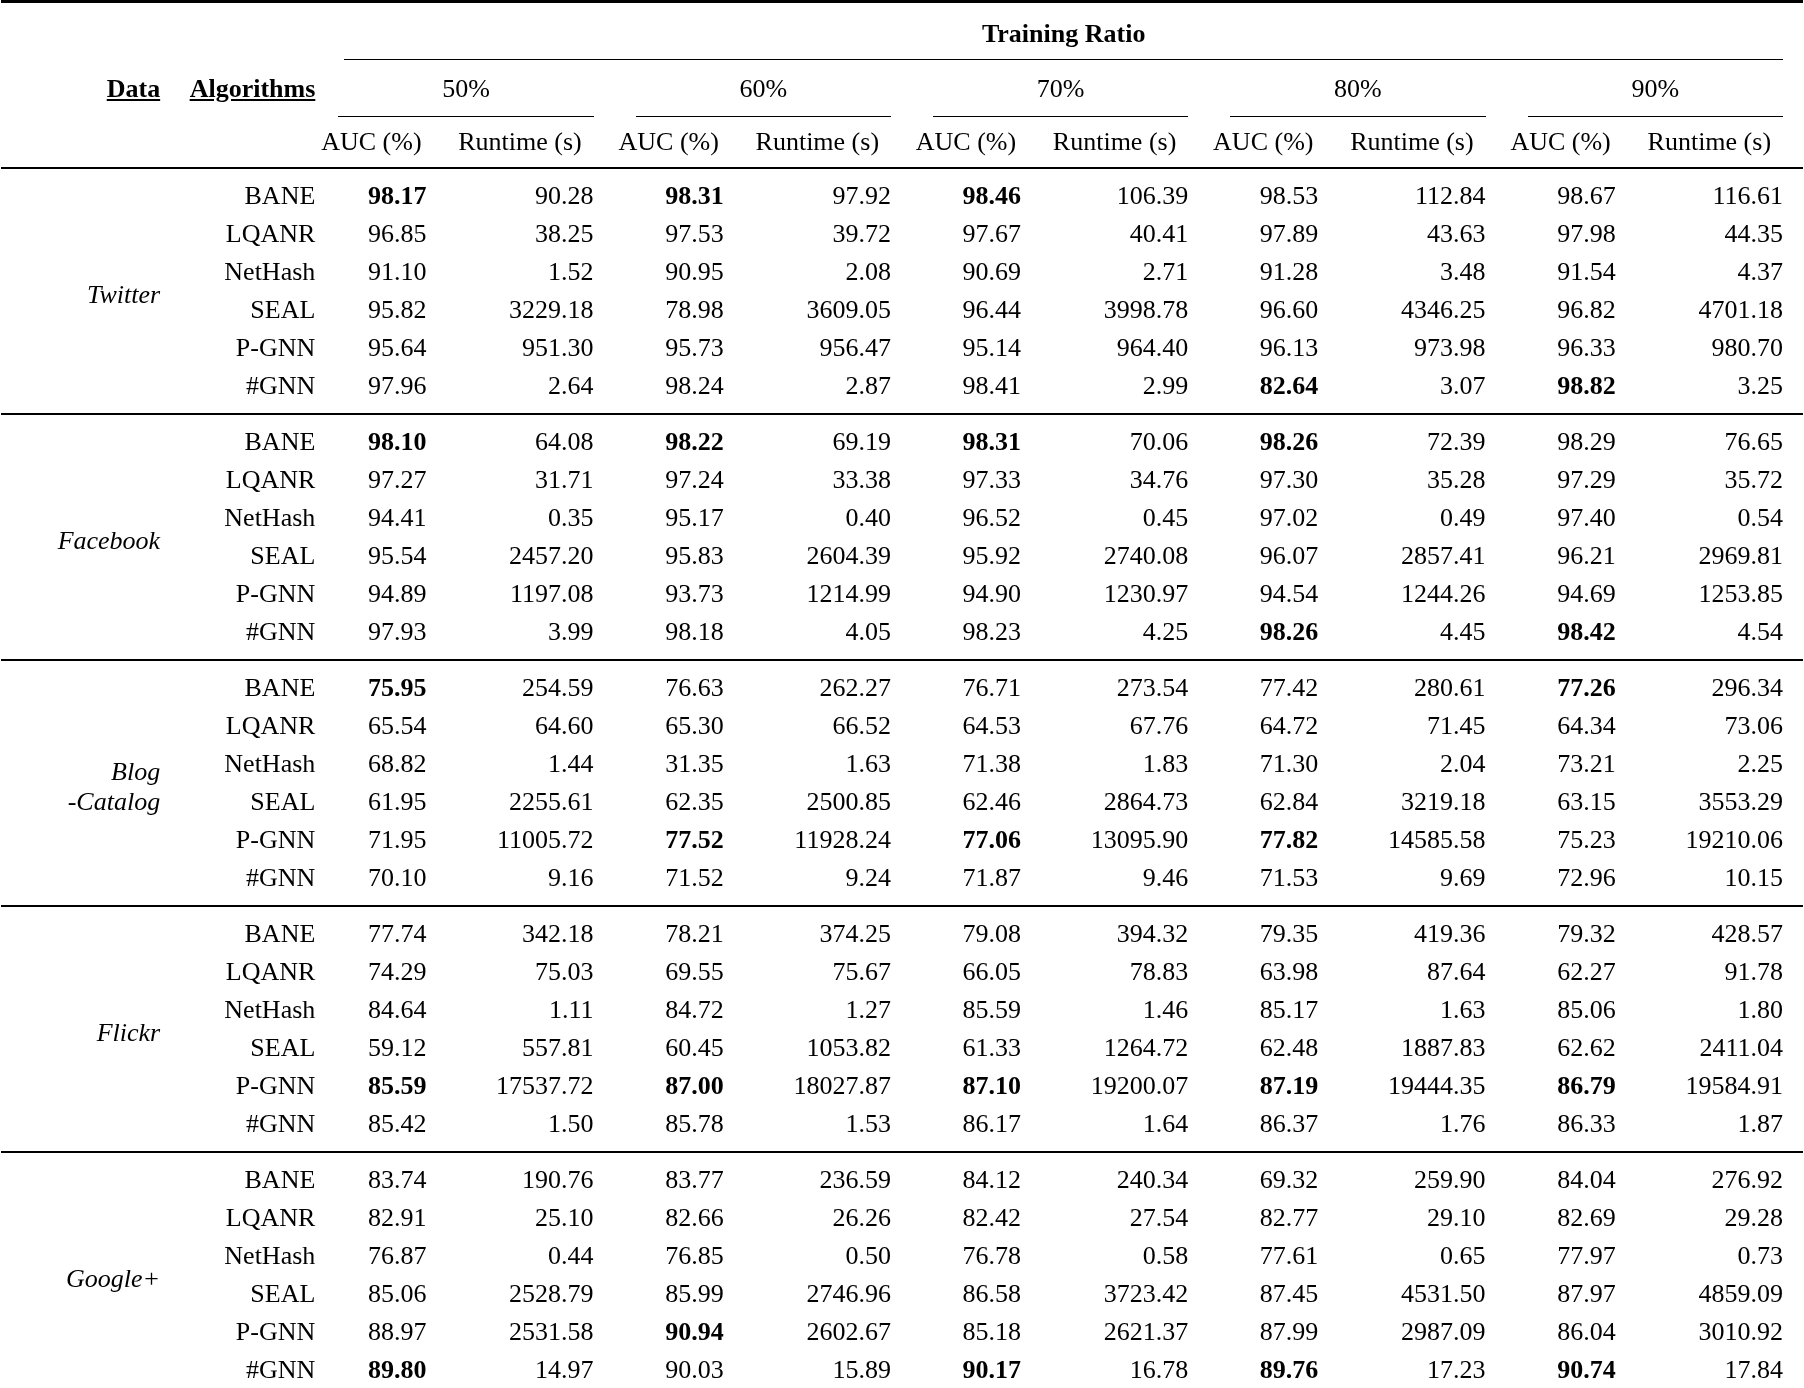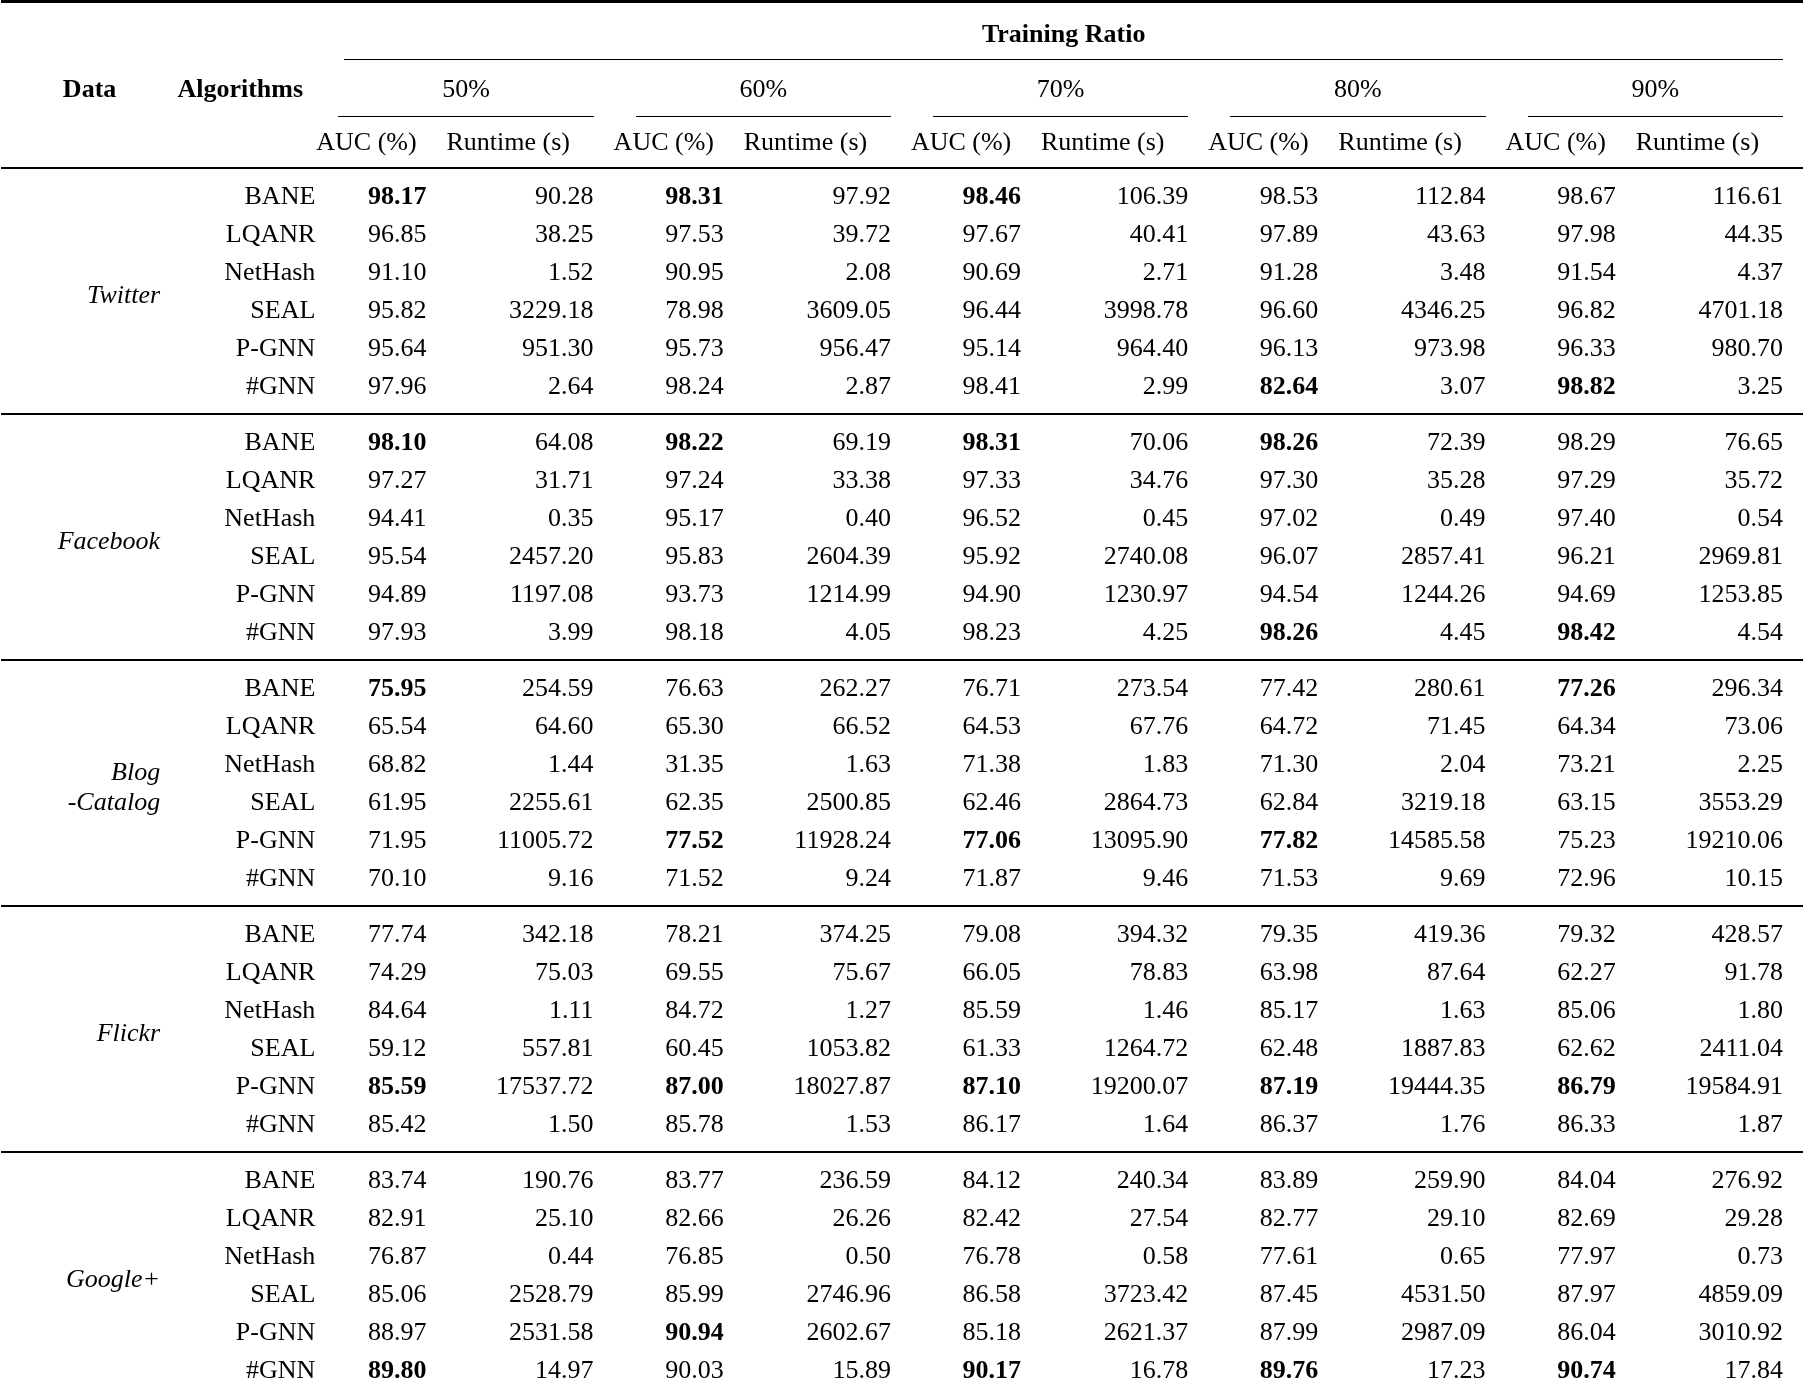--- a/index.html
+++ b/index.html
@@ -33,36 +33,37 @@
   tr.row-title th { padding: 8px 0; }
   th.training-ratio { padding: 0; }
   th.training-ratio .tr-inner {
     margin: 0 20px 0 28px;
     padding: 8px 0 10px 0;
     text-align: center;
     font-weight: bold;
     border-bottom: 1.5px solid #000;
   }
   th.h-data, th.h-alg {
-    text-align: center;
+    text-align: right;
     vertical-align: top;
     font-weight: bold;
     padding-top: 6px;
+    text-decoration: underline;
   }
   th.h-data { padding-left: 18px; }
   th.h-alg  { padding-left: 4px; }
   th.ratio { padding: 0; }
   th.ratio .ratio-inner {
     margin: 0 20px 0 22px;
     padding: 6px 0 12px 0;
     text-align: center;
     border-bottom: 1.5px solid #000;
   }
   tr.row-sub th.sub {
-    text-align: left;
+    text-align: center;
     padding: 10px 20px 10px 0;
   }
   
   tbody.section + tbody.section { border-top: 2px solid #000; }
   tbody td { padding-top: 4px; padding-bottom: 4px; }
   tbody tr:first-child td { padding-top: 12px; }
   tbody tr:last-child  td { padding-bottom: 12px; }
   td.dataset {
     text-align: right;
     vertical-align: middle;
@@ -468,21 +469,21 @@
         <td class="dataset" rowspan="6">
           <div>Google+</div>
         </td>
         <td class="alg">BANE</td>
         <td class="num auc">83.74</td>
         <td class="num rt">190.76</td>
         <td class="num auc">83.77</td>
         <td class="num rt">236.59</td>
         <td class="num auc">84.12</td>
         <td class="num rt">240.34</td>
-        <td class="num auc">83.89</td>
+        <td class="num auc">69.32</td>
         <td class="num rt">259.90</td>
         <td class="num auc">84.04</td>
         <td class="num rt">276.92</td>
       </tr>
       <tr>
         <td class="alg">LQANR</td>
         <td class="num auc">82.91</td>
         <td class="num rt">25.10</td>
         <td class="num auc">82.66</td>
         <td class="num rt">26.26</td>

